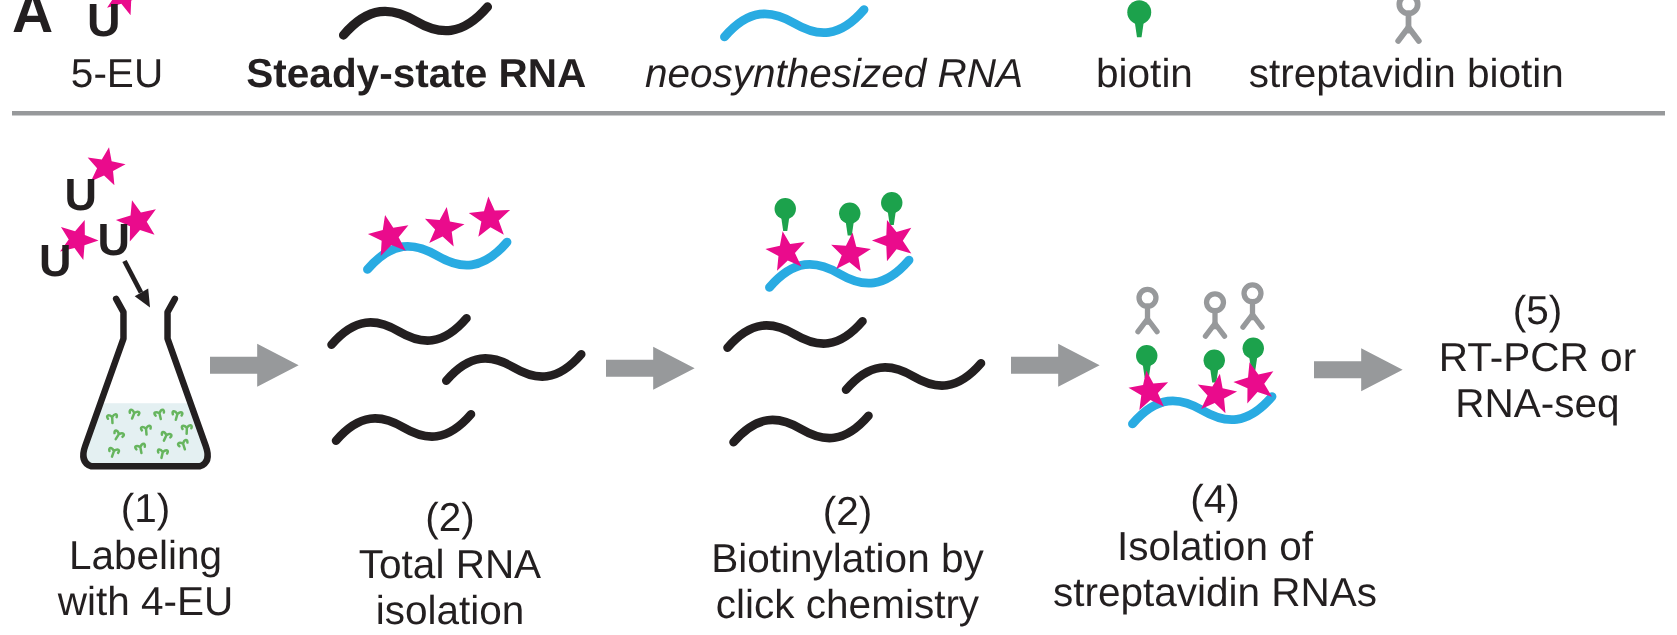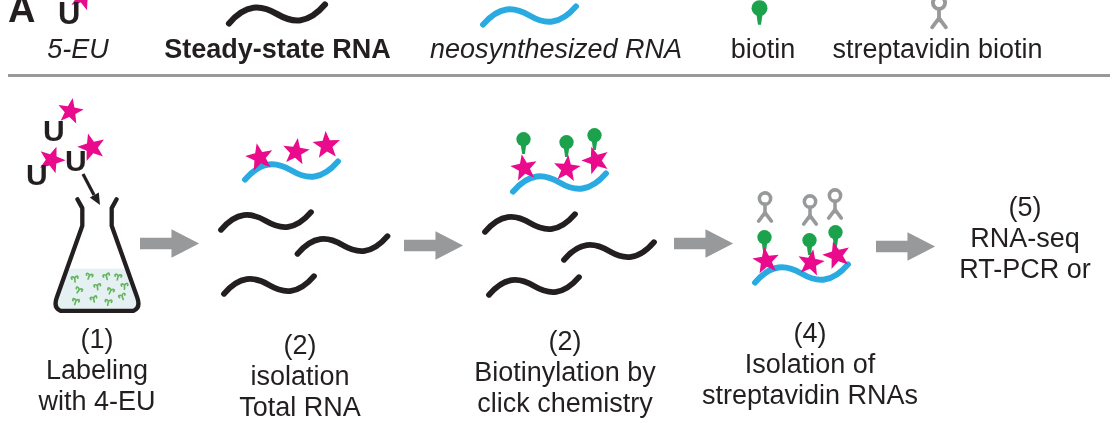--- a/index.html
+++ b/index.html
@@ -58,21 +58,21 @@
   <span class="panel-a">A</span>
 
   <div>
 
     <div class="star" style="left:68px;top:-18px;width:30px;height:28px;transform:rotate(18deg);">
       <svg viewBox="0 0 32 30">
           <use href="#starShape"></use>
         </svg>
     </div>
     <span class="uletter legend" style="left:58px;top:-2px;">U</span>
-    <div class="legend-lbl" style="left:28px;width:100px;font-style:italic;">5-EU</div>
+    <div class="legend-lbl" style="left:28px;width:100px;">5-EU</div>
 
     <div class="wave wave-black" style="left:222px;top:-2px;width:110px;height:32px;">
       <svg viewBox="0 0 110 34">
           <use href="#waveShape"></use>
         </svg>
     </div>
     <div class="legend-lbl" style="left:160px;width:235px;font-weight:bold;">Steady-state RNA</div>
 
     <div class="wave wave-cyan" style="left:478px;top:0px;width:103px;height:31px;">
       <svg viewBox="0 0 110 34">
@@ -324,35 +324,35 @@
   </div>
 
   <div class="lbl" style="left:17px;top:324px;width:160px;">
     <span class="line">(1)</span>
     <span class="line">Labeling</span>
     <span class="line">with 4-EU</span>
   </div>
 
   <div class="lbl" style="left:210px;top:330px;width:180px;">
     <span class="line">(2)</span>
+    <span class="line">Total RNA</span>
     <span class="line">isolation</span>
-    <span class="line">Total RNA</span>
   </div>
 
   <div class="lbl" style="left:450px;top:326px;width:230px;">
     <span class="line">(2)</span>
     <span class="line">Biotinylation by</span>
     <span class="line">click chemistry</span>
   </div>
 
   <div class="lbl" style="left:682px;top:318px;width:256px;">
     <span class="line">(4)</span>
     <span class="line">Isolation of</span>
     <span class="line">streptavidin RNAs</span>
   </div>
 
   <div class="lbl" style="left:938px;top:192px;width:174px;">
     <span class="line">(5)</span>
+    <span class="line">RT-PCR or</span>
     <span class="line">RNA-seq</span>
-    <span class="line">RT-PCR or</span>
   </div>
 
 </div>
 
 </body></html>

